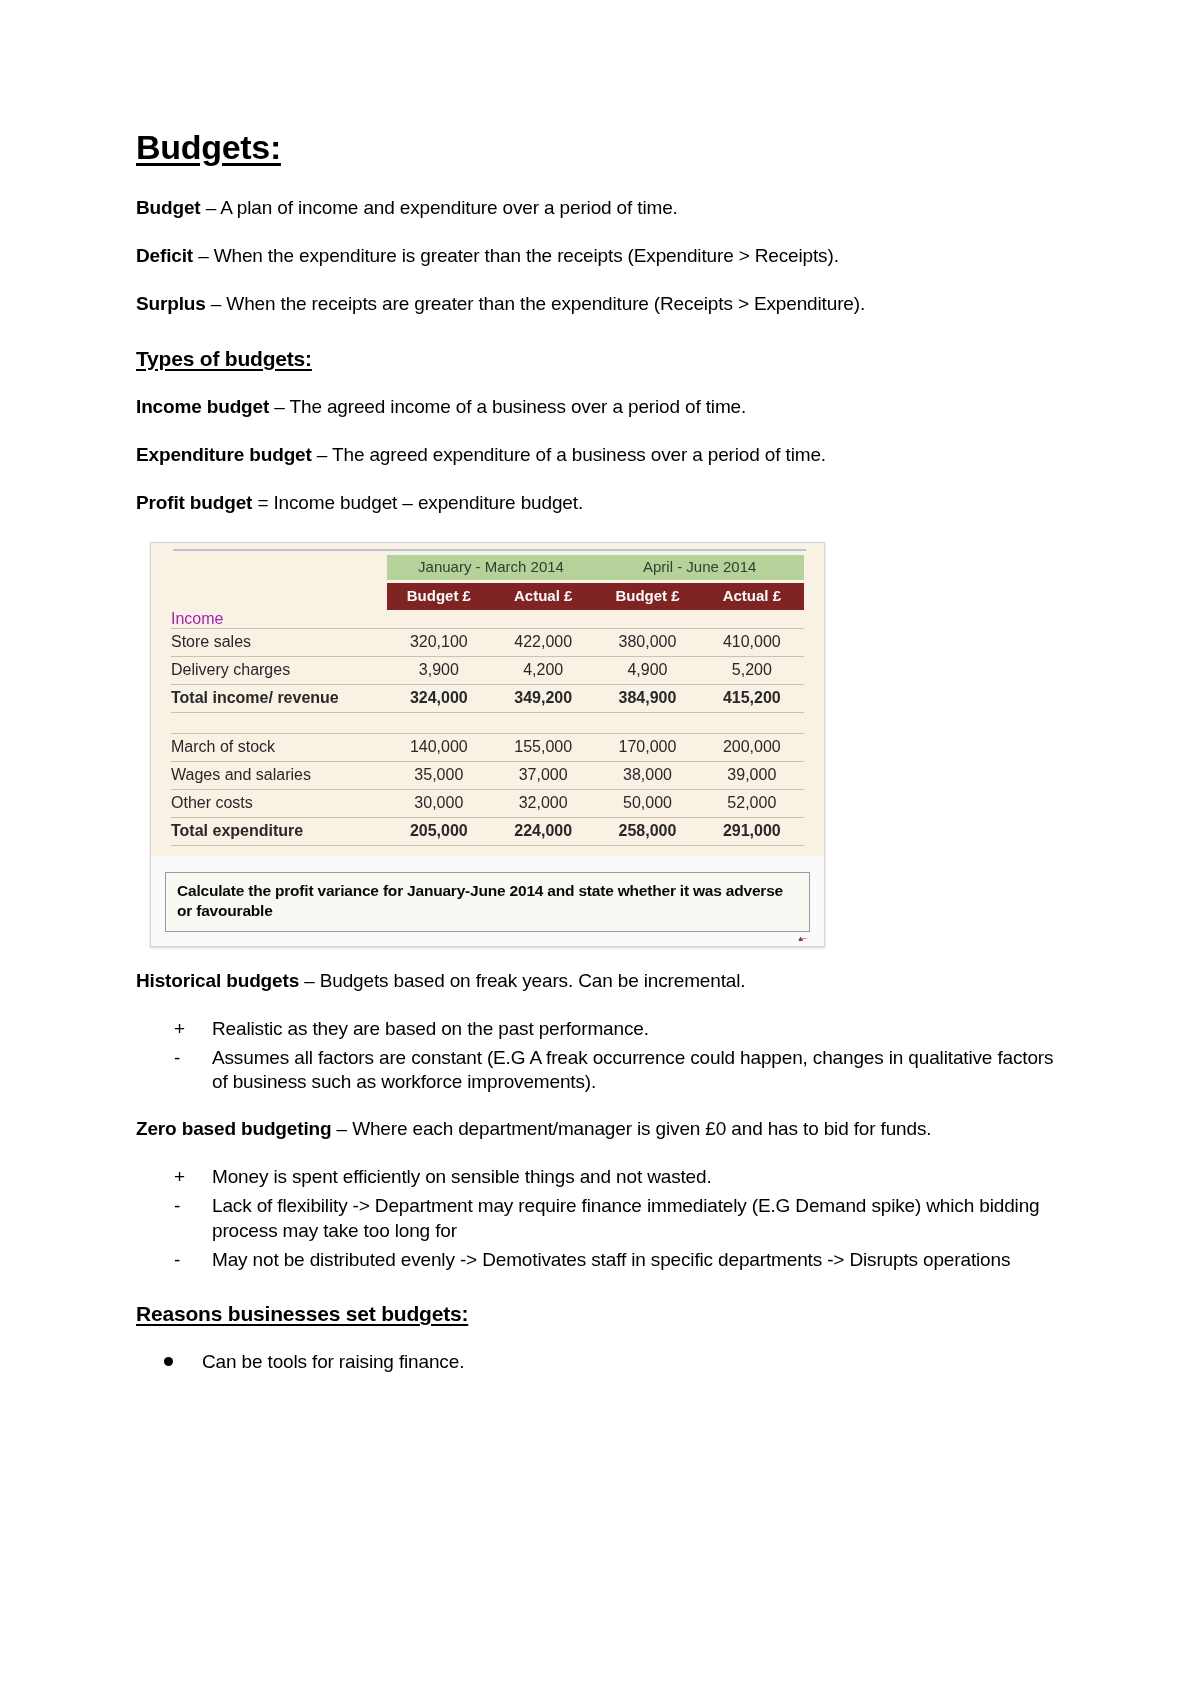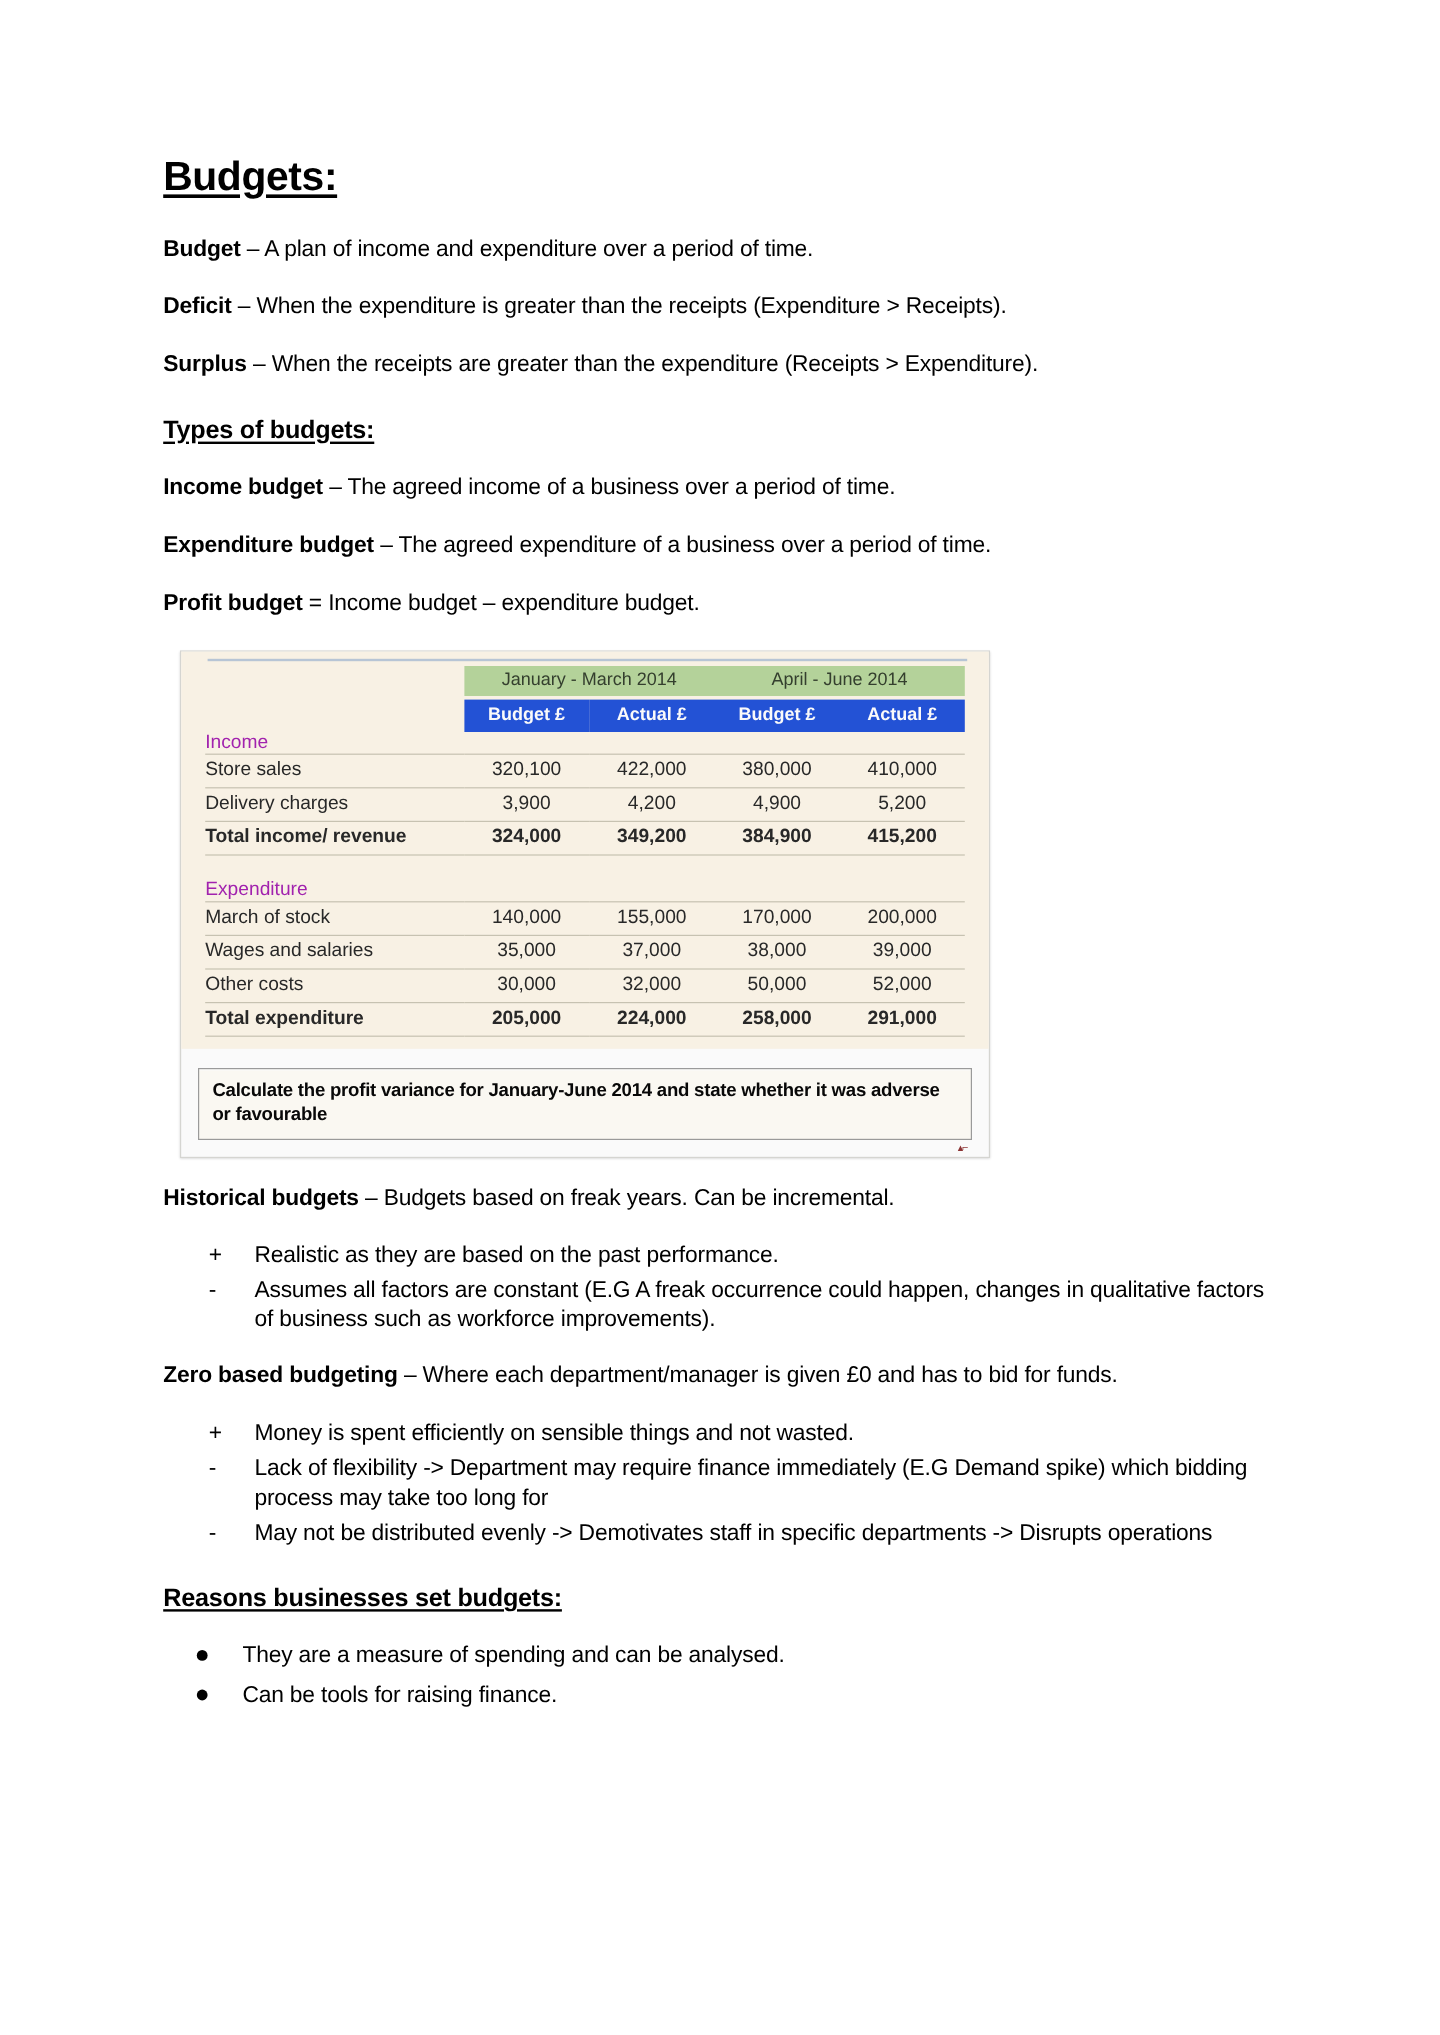--- a/index.html
+++ b/index.html
@@ -96,21 +96,21 @@
   .period-head {
     background: #b5d59a;
     color: #2f3a28;
     font-size: 15px;
     text-align: center;
     padding: 3px 0 4px 0;
     line-height: 1.2;
   }
   .colhead-cell { padding: 0 2px 3px 2px; }
   .colhead {
-    background: #1d4ed8;
+    background: #7f1d1d;
     color: #ffffff;
     font-weight: bold;
     font-size: 15px;
     text-align: center;
     padding: 4px 0 5px 0;
     line-height: 1.2;
   }
 
   .group-title {
     color: #a21caf;
@@ -273,27 +273,20 @@
             <td class="col-num">324,000</td>
             <td class="col-num">349,200</td>
             <td class="col-num">384,900</td>
             <td class="col-num">415,200</td>
           </tr>
 
           <tr class="spacer-row">
               <td colspan="5"></td>
             </tr>
 
-          <tr>
-            <td class="col-label group-title">Expenditure</td>
-            <td class="col-num"></td>
-            <td class="col-num"></td>
-            <td class="col-num"></td>
-            <td class="col-num"></td>
-          </tr>
           <tr class="data-row">
             <td class="col-label">March of stock</td>
             <td class="col-num">140,000</td>
             <td class="col-num">155,000</td>
             <td class="col-num">170,000</td>
             <td class="col-num">200,000</td>
           </tr>
           <tr class="data-row">
             <td class="col-label">Wages and salaries</td>
             <td class="col-num">35,000</td>
@@ -333,17 +326,16 @@
 
   <ul class="sym-list">
     <li><span class="sym">+</span><span>Money is spent efficiently on sensible things and not wasted.</span></li>
     <li><span class="sym">-</span><span>Lack of flexibility -&gt; Department may require finance immediately (E.G Demand spike) which bidding process may take too long for</span></li>
     <li><span class="sym">-</span><span>May not be distributed evenly -&gt; Demotivates staff in specific departments -&gt; Disrupts operations</span></li>
   </ul>
 
   <h2 class="section-heading">Reasons businesses set budgets:</h2>
 
   <ul class="dot-list">
-    <li><span class="dot"></span><span>They are a measure of spending and can be analysed.</span></li>
     <li><span class="dot"></span><span>Can be tools for raising finance.</span></li>
   </ul>
 
 </div>
 
 </body></html>

